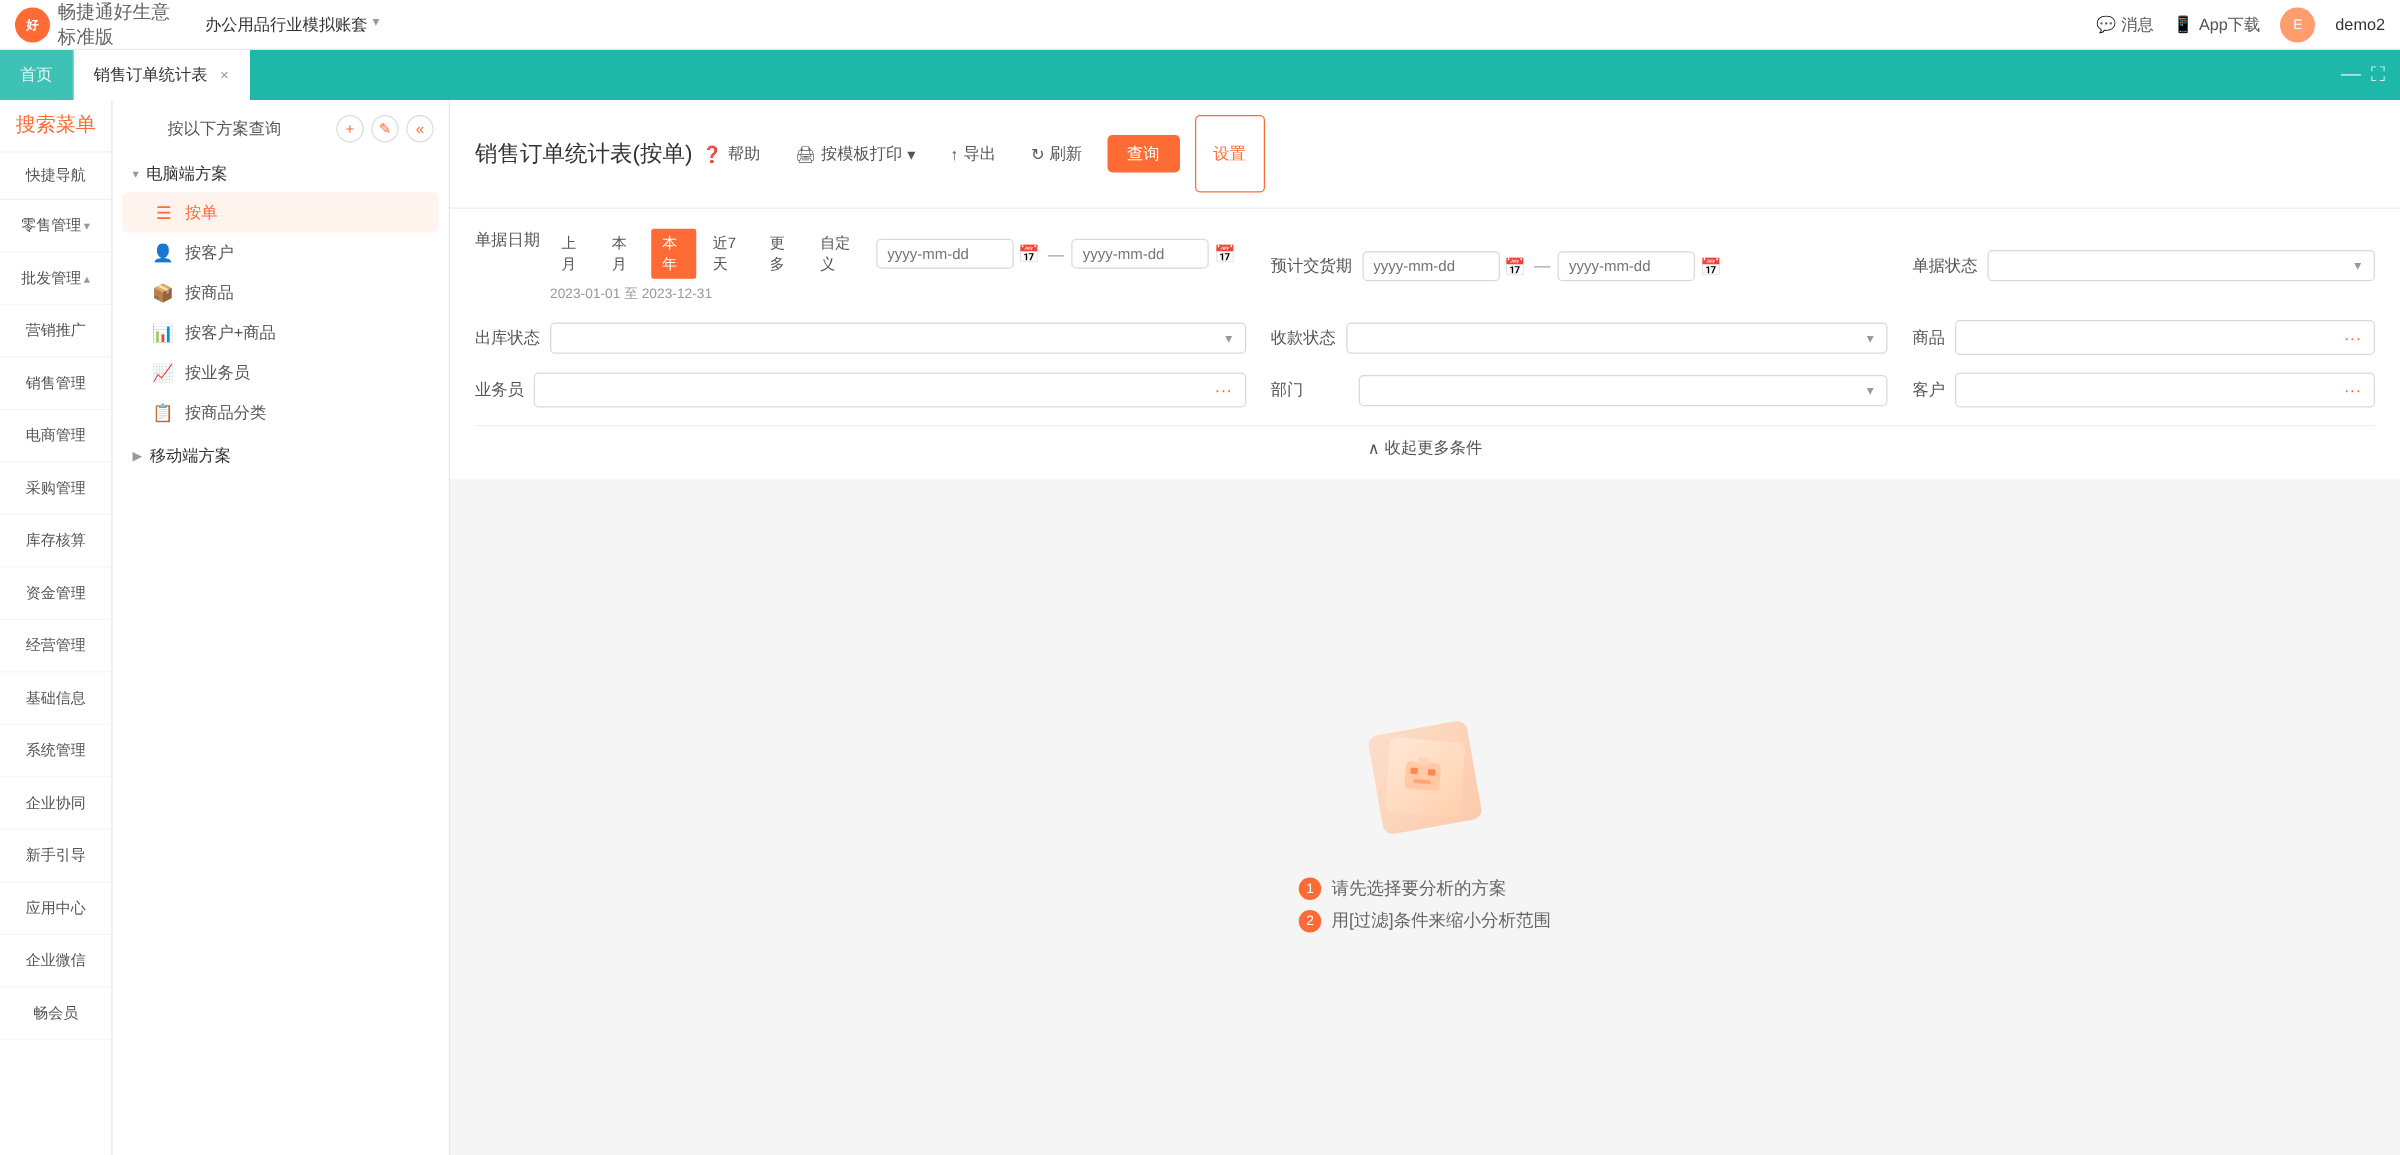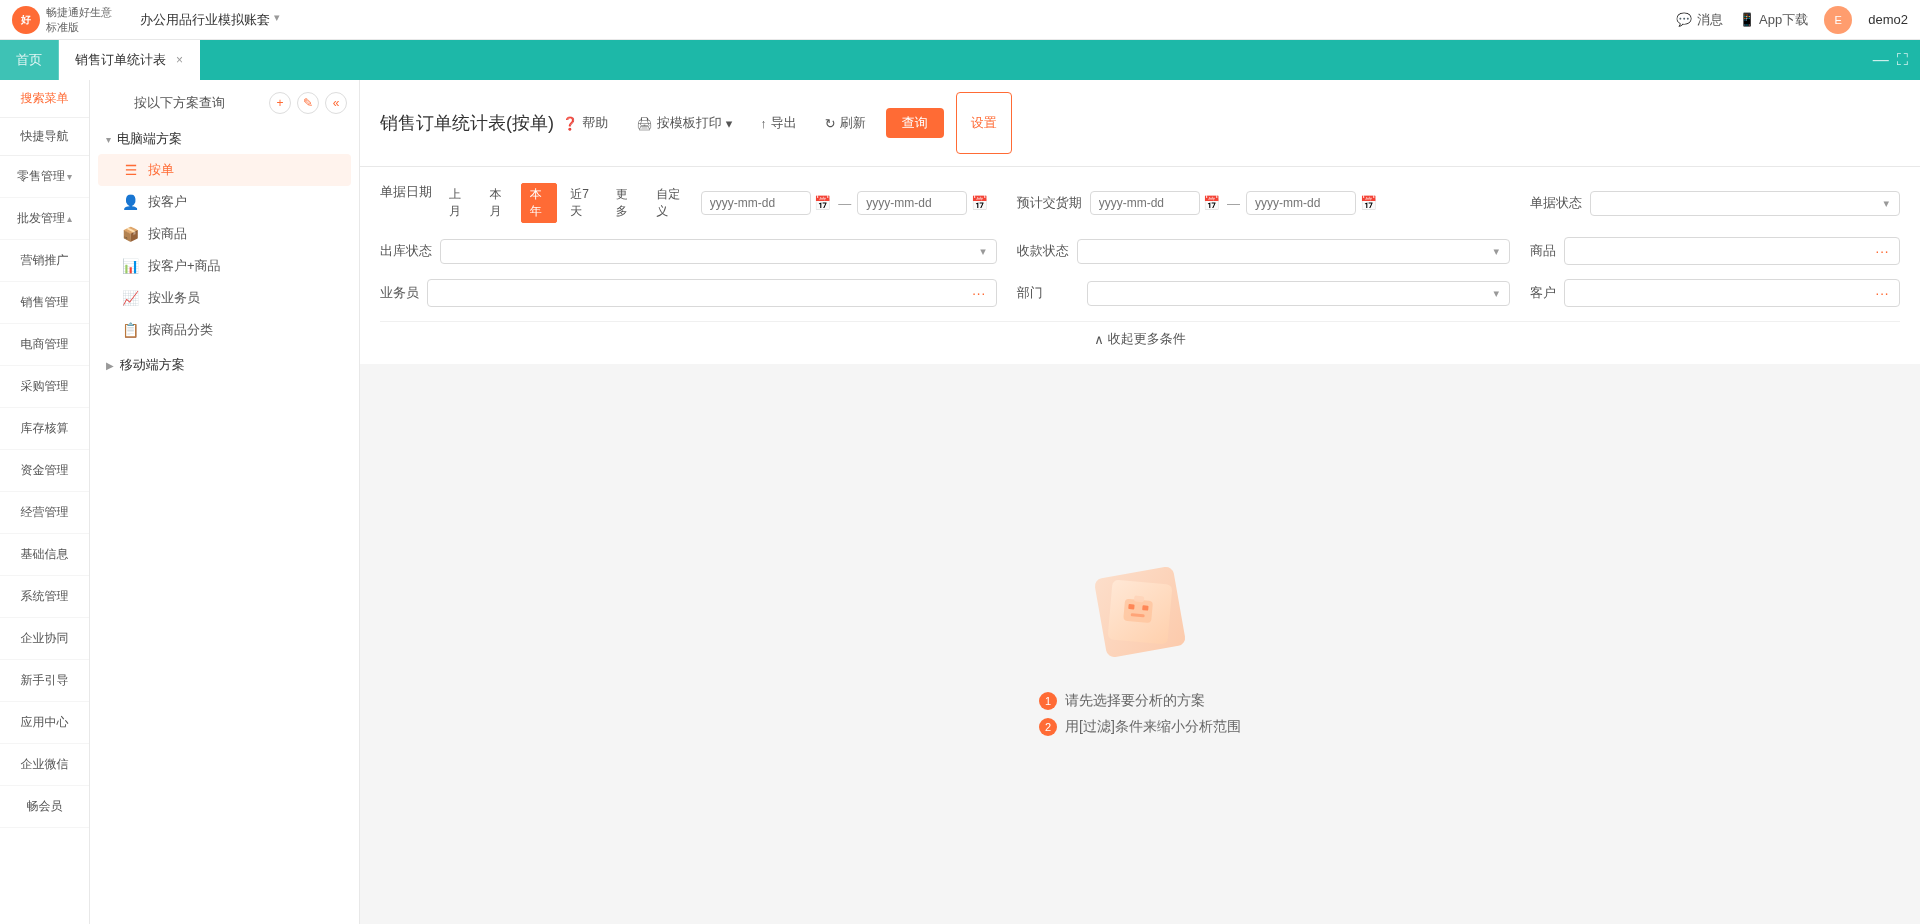--- a/index.html
+++ b/index.html
@@ -12,21 +12,21 @@
       border-bottom: 1px solid #e8e8e8;
       display: flex;
       align-items: center;
       padding: 0 12px;
       justify-content: space-between;
       flex-shrink: 0;
     }
     .top-header-left { display: flex; align-items: center; gap: 8px; }
     .logo-area { display: flex; align-items: center; gap: 6px; }
     .logo-icon { width: 28px; height: 28px; background: #ff6b35; border-radius: 50%; display: flex; align-items: center; justify-content: center; color: white; font-size: 10px; font-weight: bold; }
-    .logo-text { font-size: 11px; color: #666; line-height: 1.3; }
+    .logo-text { font-size: 15px; color: #666; line-height: 1.3; }
     .breadcrumb-area { display: flex; align-items: flex-start; gap: 4px; margin-left: 20px; }
     .breadcrumb-arrow { color: #999; font-size: 11px; }
     .top-header-right { display: flex; align-items: center; gap: 16px; }
     .header-action { display: flex; align-items: center; gap: 4px; color: #555; font-size: 13px; cursor: pointer; }
     .user-avatar { width: 28px; height: 28px; border-radius: 50%; background: #ff9d6e; display: flex; align-items: center; justify-content: center; color: white; font-size: 11px; overflow: hidden; }
 
     
     .tab-bar {
       height: 40px;
       background: #1db8a8;
@@ -62,21 +62,21 @@
       width: 90px;
       background: #fff;
       border-right: 1px solid #e8e8e8;
       display: flex;
       flex-direction: column;
       flex-shrink: 0;
     }
     .sidebar-search {
       padding: 10px 8px;
       border-bottom: 1px solid #f0f0f0;
-      font-size: 12px;
+      font-size: 16px;
       color: #ff6b35;
       cursor: pointer;
       text-align: center;
     }
     .sidebar-nav-quick {
       padding: 10px 8px;
       border-bottom: 1px solid #f0f0f0;
       font-size: 12px;
       color: #555;
       cursor: pointer;
@@ -494,20 +494,21 @@
                 <span class="date-quick-btn">更多</span>
                 <span class="date-quick-btn">自定义</span>
                 <div class="date-input-group" style="margin-left:4px;">
                   <input class="date-input" type="text" placeholder="yyyy-mm-dd" style="">
                   <span class="date-icon">📅</span>
                   <span class="filter-separator"> — </span>
                   <input class="date-input" type="text" placeholder="yyyy-mm-dd" style="">
                   <span class="date-icon">📅</span>
                 </div>
               </div>
+              <div class="date-sub-text">2023-01-01 至 2023-12-31</div>
             </div>
           </div>
 
           <div class="filter-item" style="flex:2;">
             <span class="filter-label">预计交货期</span>
             <div class="date-input-group">
               <input class="date-input" type="text" placeholder="yyyy-mm-dd" style="">
               <span class="date-icon">📅</span>
               <span class="filter-separator"> — </span>
               <input class="date-input" type="text" placeholder="yyyy-mm-dd" style="">

